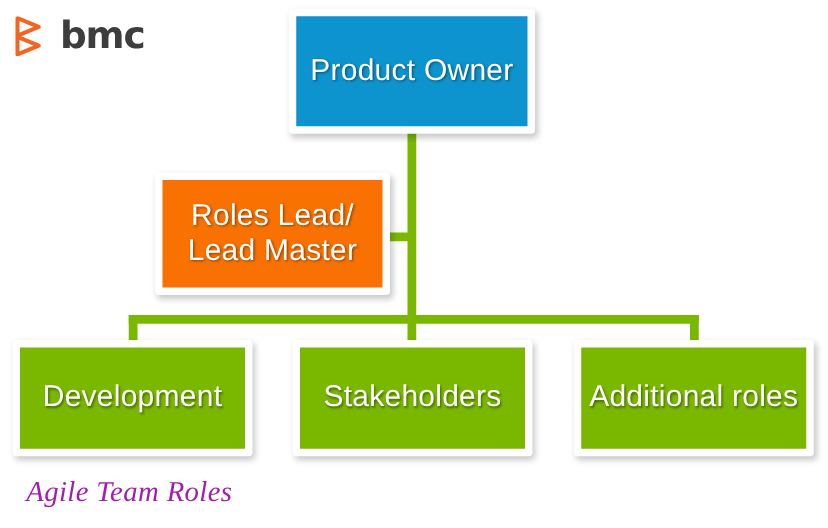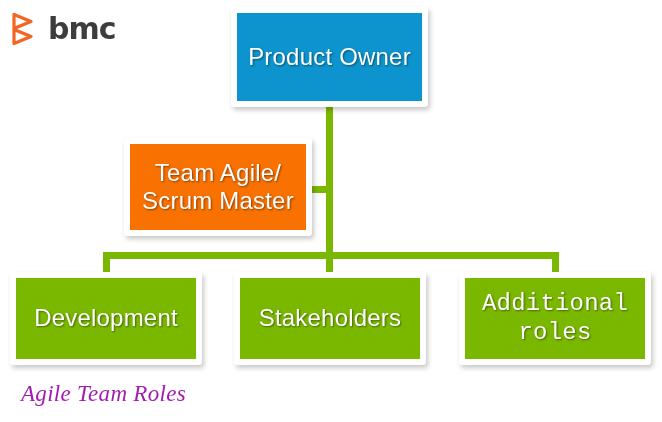--- a/index.html
+++ b/index.html
@@ -114,39 +114,39 @@
 
   <div class="line" style="left:552px; top:252px; width:7px; height:26px;"></div>
 
   <div class="node node-blue" style="left:231px; top:7px; width:197px; height:100px;">
     <div class="node-inner">Product Owner</div>
   </div>
 
   <div class="node node-orange" style="left:124px; top:138px; width:188px; height:98px;">
     <div class="node-inner">
       <span>
-        <span>Team Agile/</span><br>
-        <span>Scrum Master</span>
+        <span>Roles Lead/</span><br>
+        <span>Lead Master</span>
       </span>
     </div>
   </div>
 
   <div class="node node-green" style="left:10px; top:272px; width:192px; height:93px;">
     <div class="node-inner">
       <span>
         <span>Development</span><br>
       </span>
     </div>
   </div>
 
   <div class="node node-green" style="left:234px; top:272px; width:192px; height:93px;">
     <div class="node-inner">Stakeholders</div>
   </div>
 
-  <div class="node node-green" style="left:459px; top:272px; width:192px; height:93px;font-family:Liberation Mono, monospace;">
+  <div class="node node-green" style="left:459px; top:272px; width:192px; height:93px;">
     <div class="node-inner">
       <span>
         <span>Additional roles</span><br>
       </span>
     </div>
   </div>
 
   <div class="caption">Agile Team Roles</div>
 
 </div>

